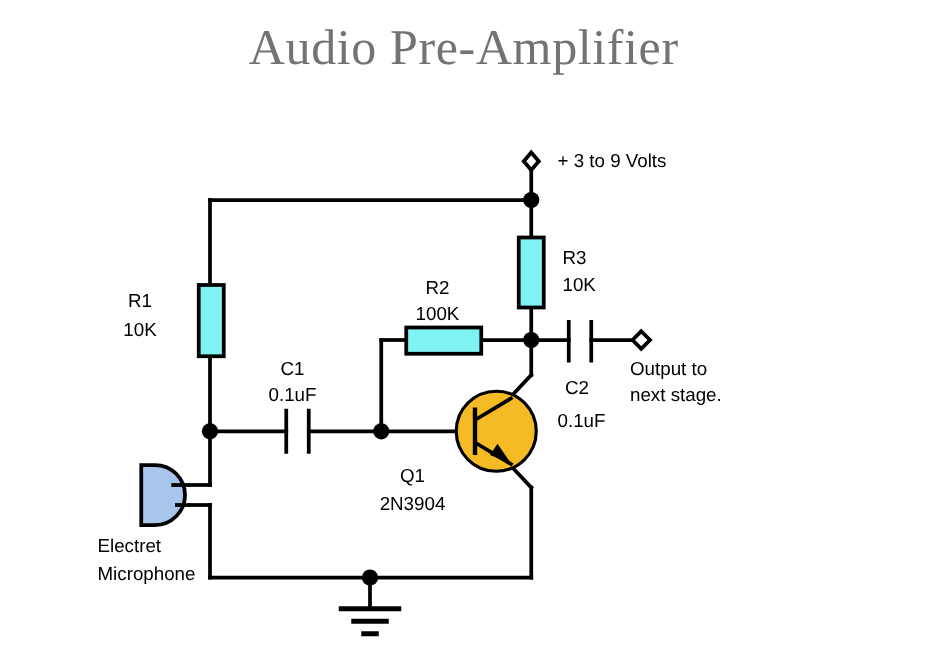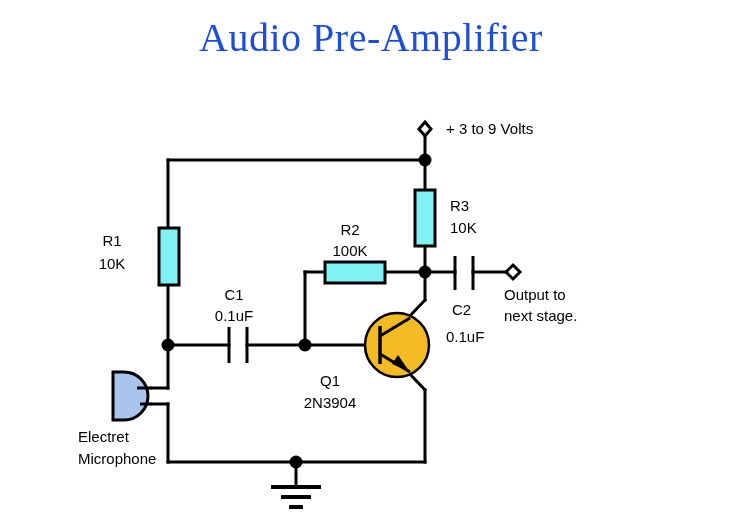--- a/index.html
+++ b/index.html
@@ -17,21 +17,21 @@
   #title {
     position: absolute;
     left: 0;
     top: 14px;
     width: 750px;
     text-align: center;
     padding-right: 8px;
     box-sizing: border-box;
     font-family: "Liberation Serif", serif;
     font-size: 40px;
-    color: #1d4ed8;
+    color: #737373;
     letter-spacing: 0.5px;
     white-space: nowrap;
   }
   #schematic {
     position: absolute;
     left: 0;
     top: 0;
   }
   .lbl {
     font-family: "Liberation Sans", sans-serif;

